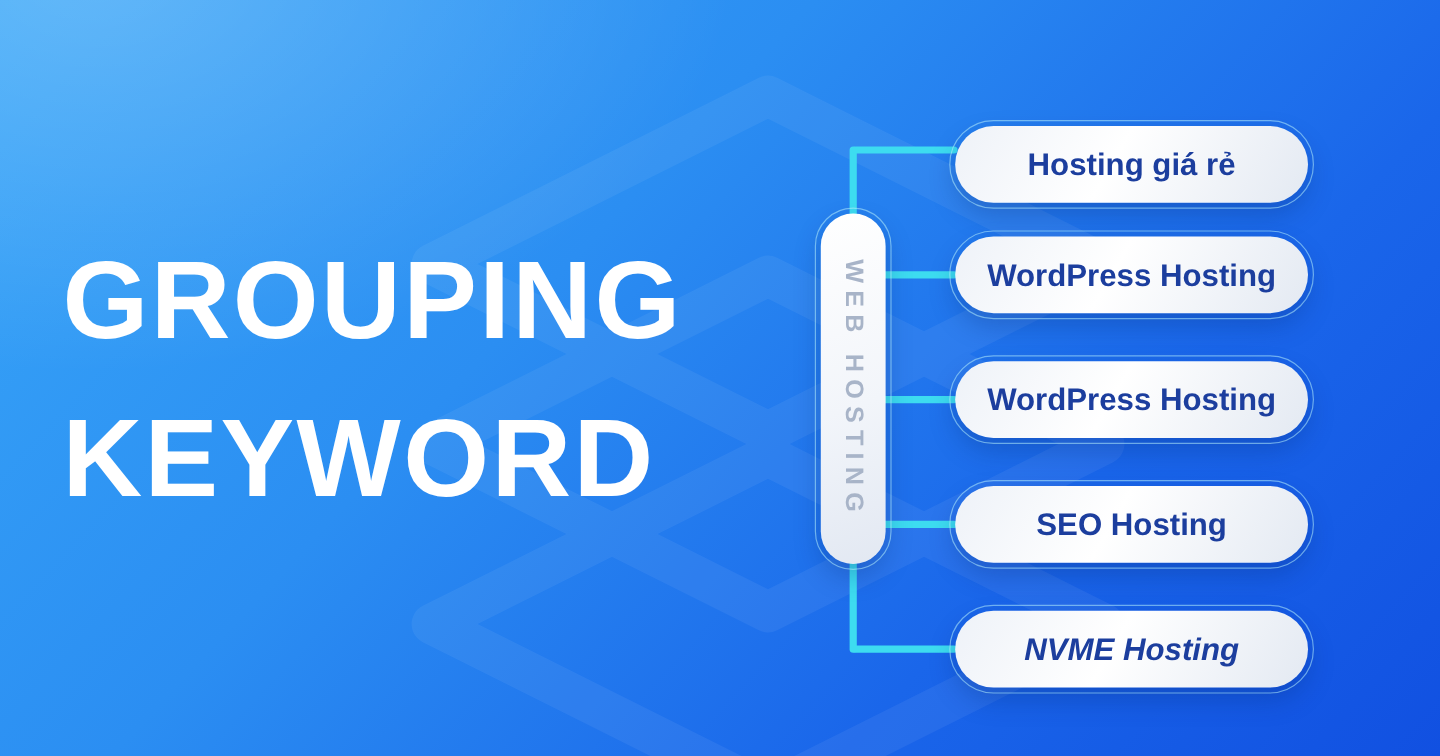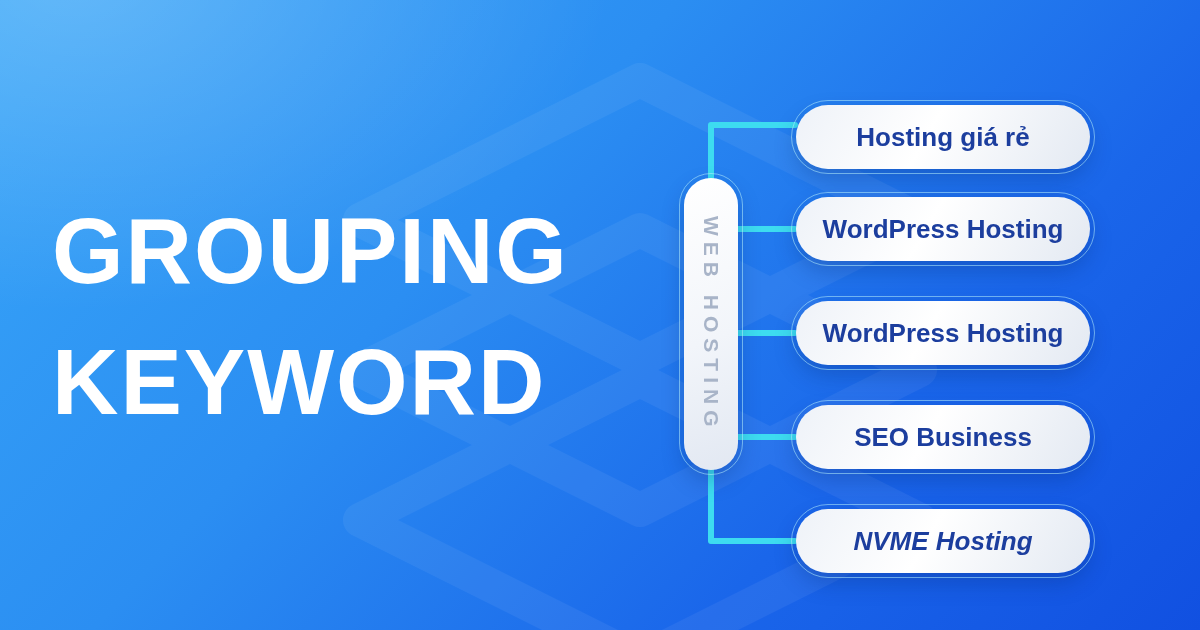--- a/index.html
+++ b/index.html
@@ -96,20 +96,20 @@
     <div class="pill p1">
       <span>Hosting giá rẻ</span>
     </div>
     <div class="pill p2">
       <span>WordPress Hosting</span>
     </div>
     <div class="pill p3">
       <span>WordPress Hosting</span>
     </div>
     <div class="pill p4">
-      <span>SEO Business</span>
+      <span>SEO Hosting</span>
     </div>
     <div class="pill p5">
       <span>NVME Hosting</span>
     </div>
   </div>
 
 </div>
 
 </body></html>

